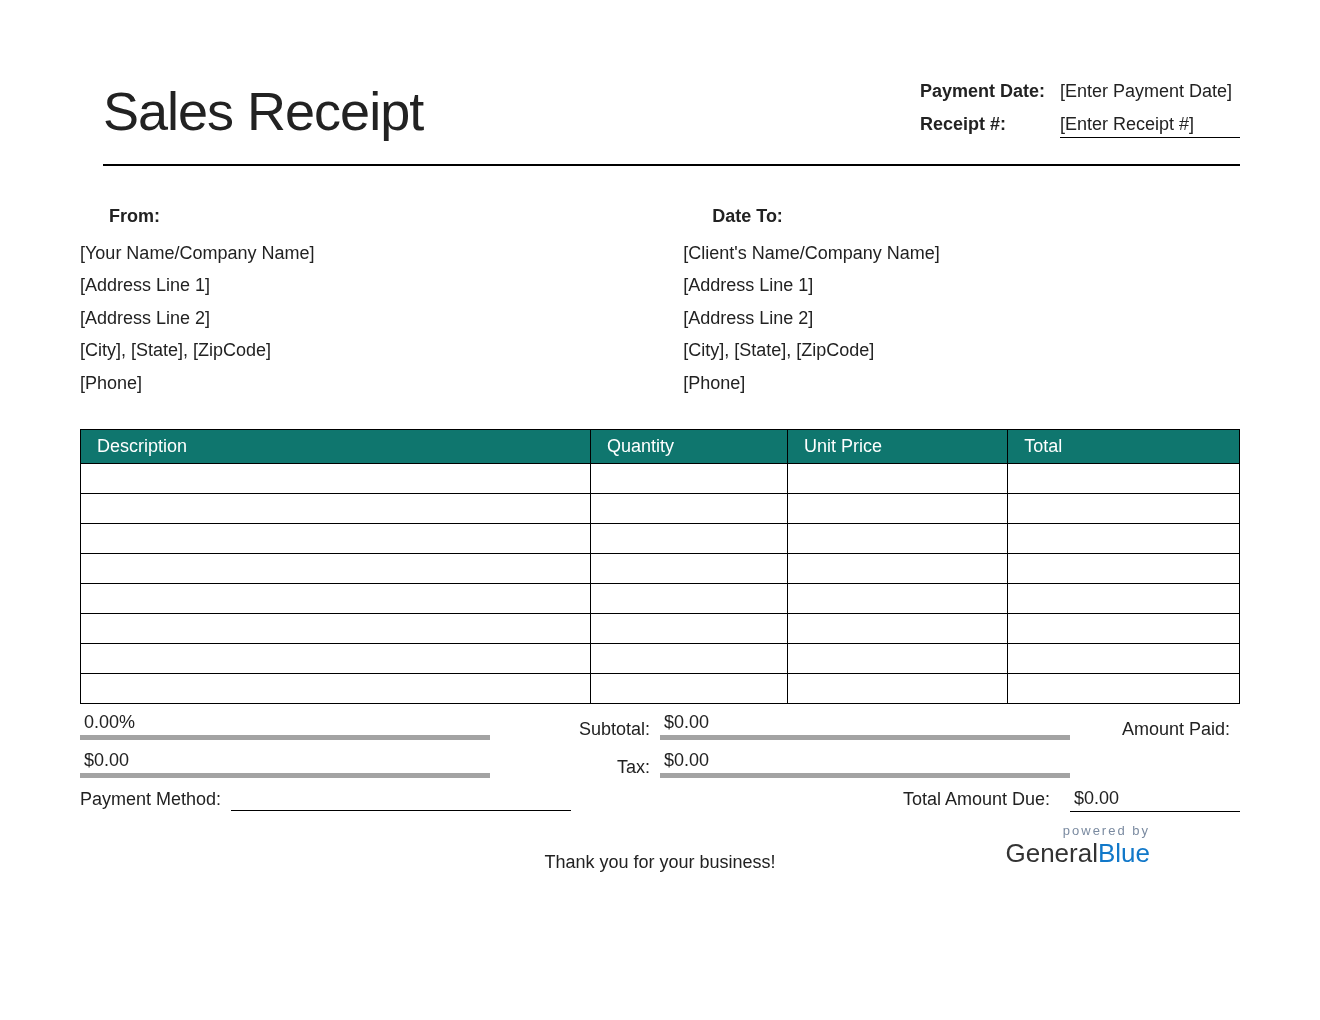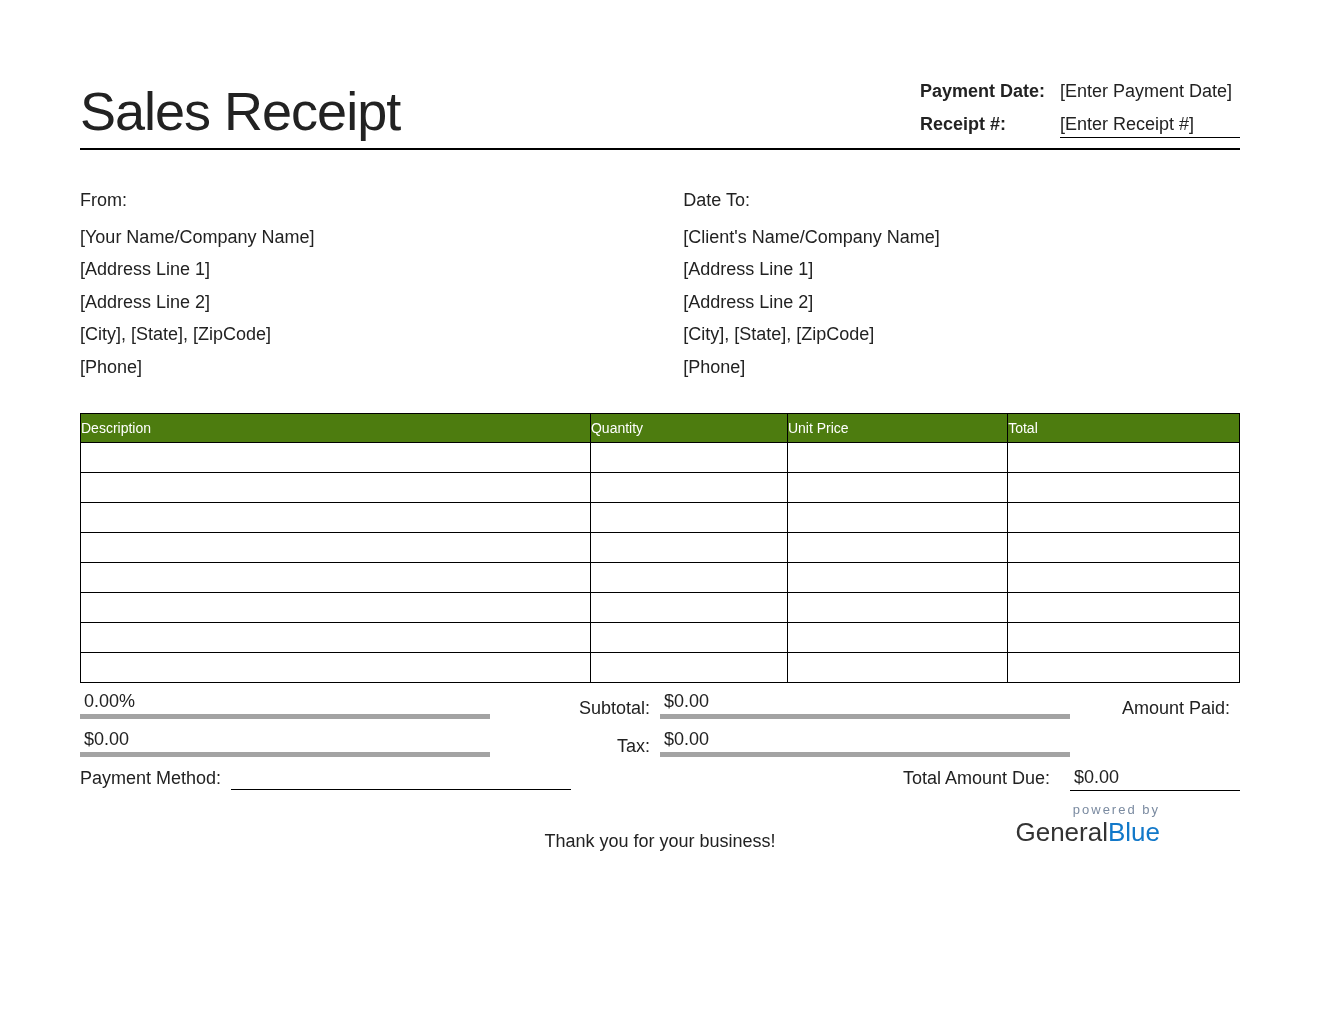--- a/index.html
+++ b/index.html
@@ -10,22 +10,23 @@
     height: 1020px;
     padding: 80px 80px 40px 80px;
     color: #222;
     font-size: 18px;
   }
   .header-row {
     display: flex;
     justify-content: space-between;
     align-items: flex-end;
     border-bottom: 2px solid #000;
-    padding-bottom: 6px;
+    padding-bottom: 22px;
     margin-bottom: 40px;
+    margin-left: 23px;
   }
   .title {
     font-size: 54px;
     font-weight: 400;
     letter-spacing: -1px;
   }
   .meta {
     display: grid;
     grid-template-columns: 130px 180px;
     row-gap: 12px;
@@ -34,35 +35,35 @@
     padding-bottom: 4px;
   }
   .meta .lbl { font-weight: 700; }
   .meta .underline { border-bottom: 1px solid #000; padding-bottom: 2px; }
   .parties {
     display: flex;
     justify-content: space-between;
     margin-bottom: 30px;
   }
   .party { width: 48%; }
-  .party h3 { font-size: 18px; font-weight: 400; margin-bottom: 10px; }
+  .party h3 { font-size: 18px; font-weight: 700; margin-bottom: 10px; margin-left: 29px; }
   .party div { line-height: 1.8; }
   table.items {
     width: 100%;
     border-collapse: collapse;
     margin-bottom: 8px;
   }
   table.items th {
-    background: #4d7c0f;
+    background: #0f766e;
     color: #fff;
     font-weight: 400;
     text-align: left;
-    padding: 6px 0;
+    padding: 6px 16px;
     border: 1px solid #000;
-    font-size: 14px;
+    font-size: 18px;
   }
   table.items td {
     border: 1px solid #000;
     height: 30px;
     padding: 2px 6px;
   }
   .col-desc { width: 44%; }
   .col-qty { width: 17%; }
   .col-price { width: 19%; }
   .col-total { width: 20%; }
@@ -88,21 +89,21 @@
   .payrow .dlabel { text-align: right; padding-right: 10px; white-space: nowrap; }
   .payrow .dval { border-bottom: 1px solid #000; width: 170px; padding: 0 4px 2px 4px; }
   .thanks {
     text-align: center;
     margin-top: 40px;
     font-size: 18px;
   }
   .powered {
     position: absolute;
     margin-top: -50px;
-    right: 80px;
+    right: 90px;
     text-align: right;
     font-family: Arial, sans-serif;
     margin-left: 20px;
   }
   .powered .pb { font-size: 13px; color: #7a8aa0; letter-spacing: 2px; }
   .powered .gb { font-size: 26px; color: #333; }
   .powered .gb .blue { color: #1178c9; }
   .footer-wrap { position: relative; }
 </style>
 </head>

